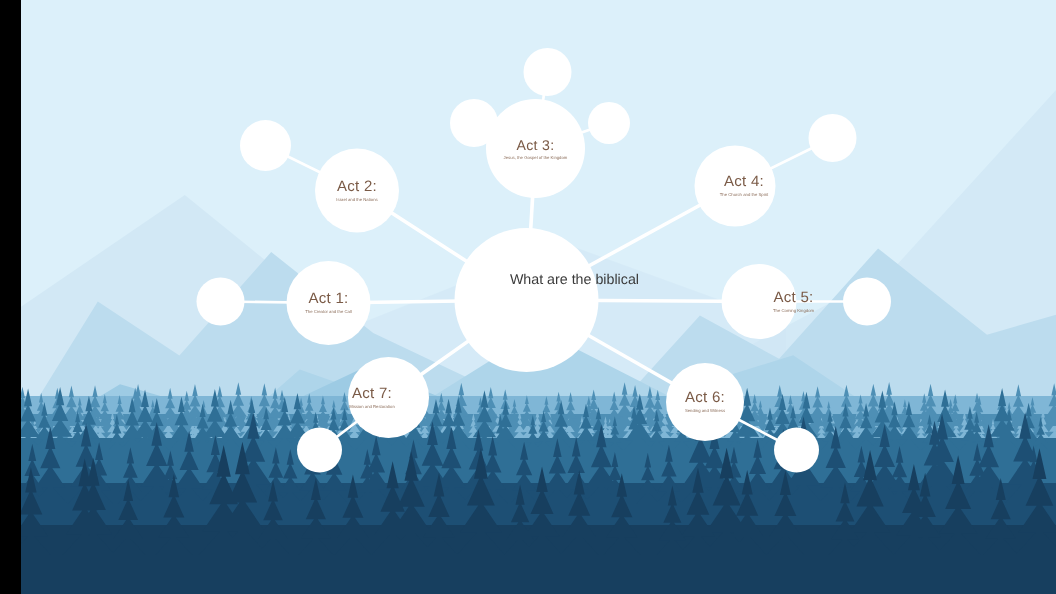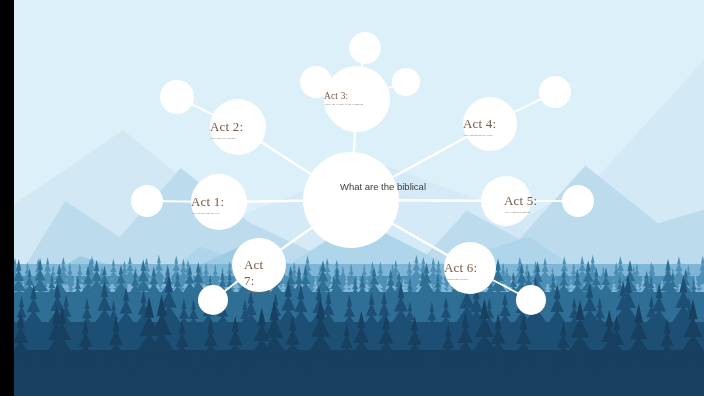--- a/index.html
+++ b/index.html
@@ -43,25 +43,25 @@
   .f3{bottom:30px;height:74px;background:#2f6f96;}
   .f4{bottom:0;height:74px;background:#1d4f74;}
   .f5{bottom:0;height:46px;background:#173f5f;}
 
   .tree-row{position:absolute;left:0;width:690px;height:60px;}
 
   
   #net{position:absolute;left:0;top:0;width:690px;height:396px;z-index:20;}
 
   
-  .node-label{position:absolute;z-index:30;text-align:left;
-              color:#6b4a3a;pointer-events:none;font-family:Liberation Serif, serif;}
+  .node-label{position:absolute;z-index:30;text-align:center;
+              color:#6b4a3a;pointer-events:none;}
   .hub-label{position:absolute;z-index:30;width:116px;text-align:right;
              color:#3b3b3b;font-size:9.5px;line-height:1.45;}
-  .act-title{font-size:13px;font-weight:400;letter-spacing:.2px;color:#7a5a46;}
+  .act-title{font-size:10px;font-weight:400;letter-spacing:.2px;color:#7a5a46;}
   .act-title.big{font-size:9.4px;}
   .act-sub{font-size:2.9px;line-height:1.35;color:#8d6f5c;margin-top:1.5px;
            transform:scale(.98);}
 </style>
 </head>
 <body>
 
 <div id="stage">
 
   <div id="canvas">
@@ -174,21 +174,21 @@
           <div class="act-sub">The Church and the Spirit</div>
         </div>
         <div class="node-label" style="left: 490px; top: 193px; width: 50px;">
           <div class="act-title">Act 5:</div>
           <div class="act-sub">The Coming Kingdom</div>
         </div>
         <div class="node-label" style="left: 430px; top: 260px; width: 52px;">
           <div class="act-title">Act 6:</div>
           <div class="act-sub">Sending and Witness</div>
         </div>
-        <div class="node-label" style="left: 230px; top: 257px; width: 32px;">
+        <div class="node-label" style="left: 218px; top: 257px; width: 32px;">
           <div class="act-title">Act 7:</div>
           <div class="act-sub">Mission and Restoration</div>
         </div>
       </div>
 
   </div>
 
   <div class="bar-left"></div>
 </div>
 

